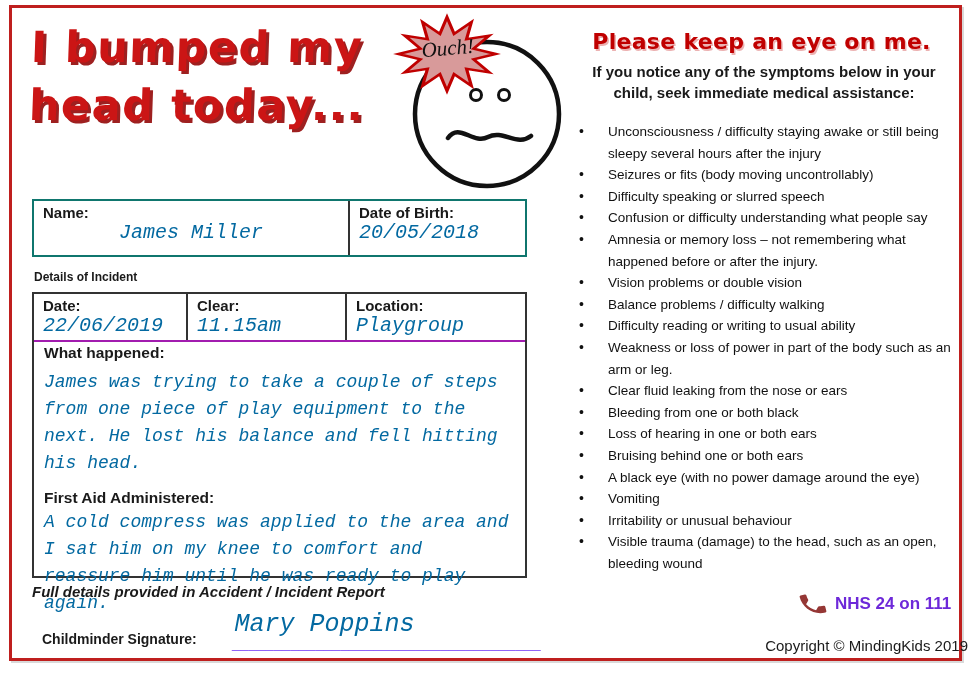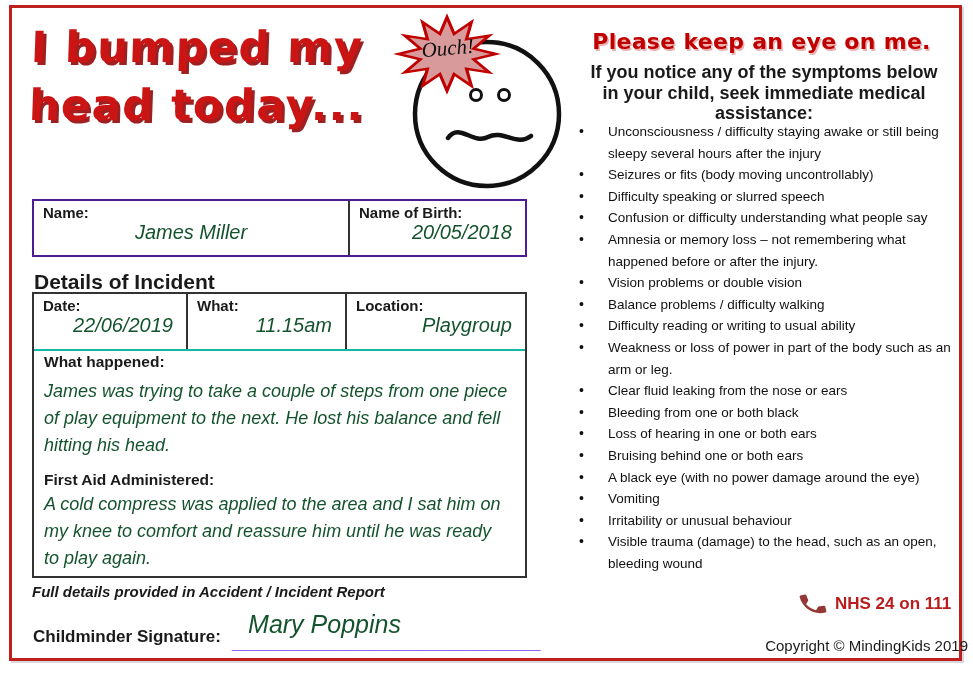--- a/index.html
+++ b/index.html
@@ -24,88 +24,88 @@
     font-size:43px;line-height:58px;letter-spacing:1.5px;
     color:#cb1515;text-shadow:3px 3px 0 #9e2020;
     transform:skewX(-2deg);
   }
   .face-svg{position:absolute;left:388px;top:10px;}
   .ouch-text{
     font-family:"Liberation Serif",serif;font-style:italic;
     font-size:21px;fill:#111;
   }
   .hand{
-    font-family:Liberation Sans, sans-serif;font-style:italic;color:#14532d;
+    font-family:Liberation Mono, monospace;font-style:italic;color:#0369a1;
   }
   .name-table{
     position:absolute;left:32px;top:199px;width:495px;height:58px;
     display:grid;grid-template-columns:316px 1fr;
-    border:2px solid #4c1d95;box-sizing:border-box;
+    border:2px solid #0f766e;box-sizing:border-box;
   }
   .cell{padding:3px 9px;box-sizing:border-box;overflow:hidden;}
   .cell.vline{border-right:2px solid #333;}
   .cell-label{font-weight:bold;font-size:15px;}
   .cell-value{font-size:20px;text-align:center;margin-top:0px;}
-  .cell-value.right{text-align:right;padding-right:4px;}
+  .cell-value.right{text-align:left;padding-right:4px;}
   .details-heading{
-    position:absolute;left:34px;top:270px;font-size:21px;font-weight:bold;
+    position:absolute;left:34px;top:270px;font-size:12px;font-weight:bold;
   }
   .incident-table{
     position:absolute;left:32px;top:292px;width:495px;height:286px;
     border:2px solid #333;box-sizing:border-box;
     display:flex;flex-direction:column;
   }
   .row1{
     display:grid;grid-template-columns:154px 159px 1fr;
-    border-bottom:2px solid #14b8a6;height:58px;box-sizing:border-box;
+    border-bottom:2px solid #a21caf;height:58px;box-sizing:border-box;
   }
   .row2{flex:1;padding:0 16px 4px 10px;}
   .section-label{font-weight:bold;font-size:15.5px;margin:2px 0 7px 0;}
   .narrative{font-size:18px;line-height:27px;margin:0 0 12px 0;}
   .full-note{
     position:absolute;left:32px;top:583px;width:495px;
     font-weight:bold;font-style:italic;font-size:15px;
   }
   .sig-row{position:absolute;left:32px;top:600px;width:500px;height:52px;}
-  .sig-label{position:absolute;left:1px;bottom:5px;font-weight:bold;font-size:17px;}
+  .sig-label{position:absolute;left:10px;bottom:5px;font-weight:bold;font-size:14px;}
   .sig-line{
     position:absolute;left:200px;bottom:1px;color:#8b5cf6;font-size:15px;
     letter-spacing:0px;white-space:nowrap;
   }
   .sig-value{
     position:absolute;left:200px;bottom:13px;width:185px;text-align:center;
     font-size:25px;white-space:nowrap;
   }
   
   .advice-heading{
     position:absolute;left:565px;top:29px;width:393px;text-align:center;
     font-family:"DejaVu Sans",sans-serif;font-weight:800;font-size:22px;
     color:var(--accent-red);letter-spacing:0.3px;
     text-shadow:1.5px 1.5px 0 rgba(192,0,0,0.30);
   }
   .advice-intro{
     position:absolute;left:588px;top:62px;width:352px;text-align:center;
-    font-weight:bold;font-size:18px;line-height:20.5px;
+    font-weight:bold;font-size:15px;line-height:20.5px;
   }
   .symptoms{
     position:absolute;left:575px;top:121px;width:378px;
     margin:0;padding:0;list-style:none;
   }
   .symptoms li{
     position:relative;padding-left:33px;font-size:13.5px;line-height:21.6px;
     color:#111;
   }
   .symptoms li::before{
     content:"\2022";position:absolute;left:4px;top:0;font-size:14px;color:#111;
   }
   .nhs-row{
     position:absolute;left:798px;top:589px;display:flex;align-items:center;gap:7px;
   }
   .phone-svg{transform:rotate(-14deg);}
-  .nhs-label{font-weight:bold;font-size:17px;color:#b91c1c;}
+  .nhs-label{font-weight:bold;font-size:17px;color:#6d28d9;}
   .copyright{position:absolute;right:5px;top:637px;font-size:15px;color:#1a1a1a;}
 </style>
 </head>
 <body>
 
 <div class="page">
   <div class="frame"></div>
 
   <div class="title">
     <div>I bumped my</div>
@@ -120,35 +120,35 @@
     <polygon points="96,50 75.1,43.3 89.8,27 68.4,31.6 73,10.2 56.7,24.9 50,4 43.3,24.9 27,10.2 31.6,31.6 10.2,27 24.9,43.3 4,50 24.9,56.7 10.2,73 31.6,68.4 27,89.8 43.3,75.1 50,96 56.7,75.1 73,89.8 68.4,68.4 89.8,73 75.1,56.7" fill="#d89a9a" stroke="#c00000" stroke-width="3" transform="translate(6,4) scale(1.06,0.80)"></polygon>
     <text class="ouch-text" x="60" y="45" text-anchor="middle" transform="rotate(-5 60 41)">Ouch!</text>
   </svg>
 
   <div class="name-table">
     <div class="cell vline">
       <div class="cell-label">Name:</div>
       <div class="cell-value hand">James Miller</div>
     </div>
     <div class="cell">
-      <div class="cell-label">Name of Birth:</div>
+      <div class="cell-label">Date of Birth:</div>
       <div class="cell-value hand right">20/05/2018</div>
     </div>
   </div>
 
   <div class="details-heading">Details of Incident</div>
 
   <div class="incident-table">
     <div class="row1">
       <div class="cell vline">
         <div class="cell-label">Date:</div>
         <div class="cell-value hand right">22/06/2019</div>
       </div>
       <div class="cell vline">
-        <div class="cell-label">What:</div>
+        <div class="cell-label">Clear:</div>
         <div class="cell-value hand right">11.15am</div>
       </div>
       <div class="cell">
         <div class="cell-label">Location:</div>
         <div class="cell-value hand right">Playgroup</div>
       </div>
     </div>
     <div class="row2">
       <div class="section-label">What happened:</div>
       <p class="narrative hand">James was trying to take a couple of steps from one piece of play equipment to the next. He lost his balance and fell hitting his head.</p>

